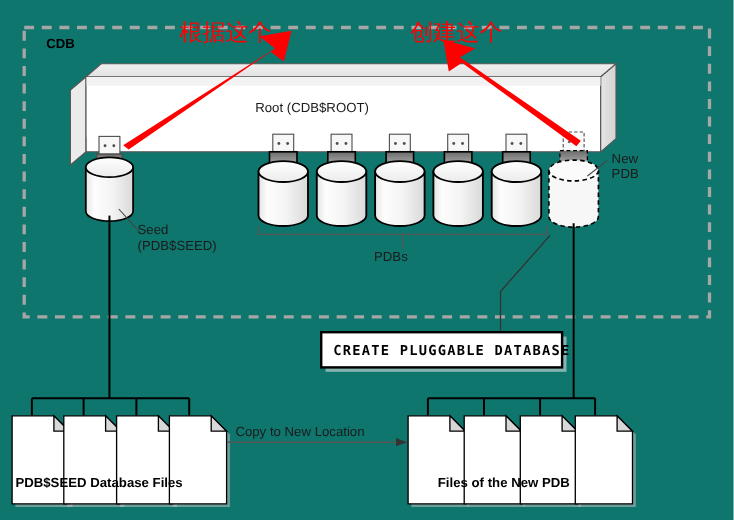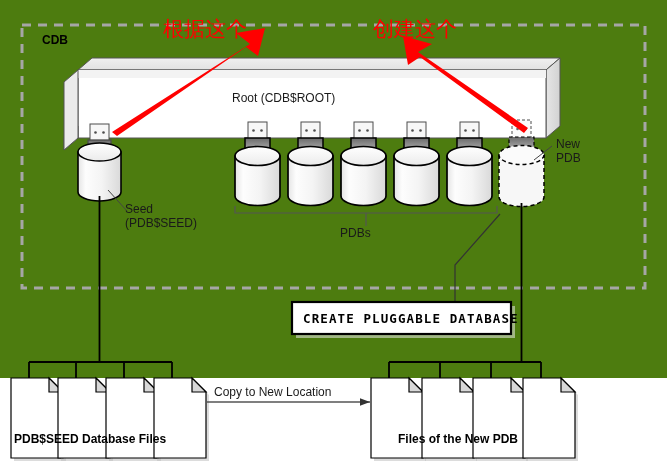--- a/index.html
+++ b/index.html
@@ -1,18 +1,18 @@
 <!DOCTYPE html>
 <html><head>
 <meta charset="utf-8">
 <style>
   html,body{margin:0;padding:0;background:#ffffff;}
   body{width:667px;height:473px;overflow:hidden;
        font-family:"Liberation Sans","DejaVu Sans",sans-serif;}
-  #stage{position:relative;width:667px;height:378px;background:#4d7c0f;}
+  #stage{position:relative;width:667px;height:473px;background:#0f766e;}
   svg{display:block;}
   text{font-family:"Liberation Sans","DejaVu Sans",sans-serif;}
   .lbl{font-size:12px;fill:#1a1a1a;}
   .lbl-bold{font-size:12px;font-weight:bold;fill:#000;}
   .lbl-cn{font-size:21px;fill:#ff0000;font-family:"DejaVu Sans",sans-serif;}
   .lbl-mono{font-size:12.5px;font-weight:bold;fill:#000;
             font-family:"DejaVu Sans Mono","Liberation Mono",monospace;
             letter-spacing:1.1px;}
 </style>
 </head>

